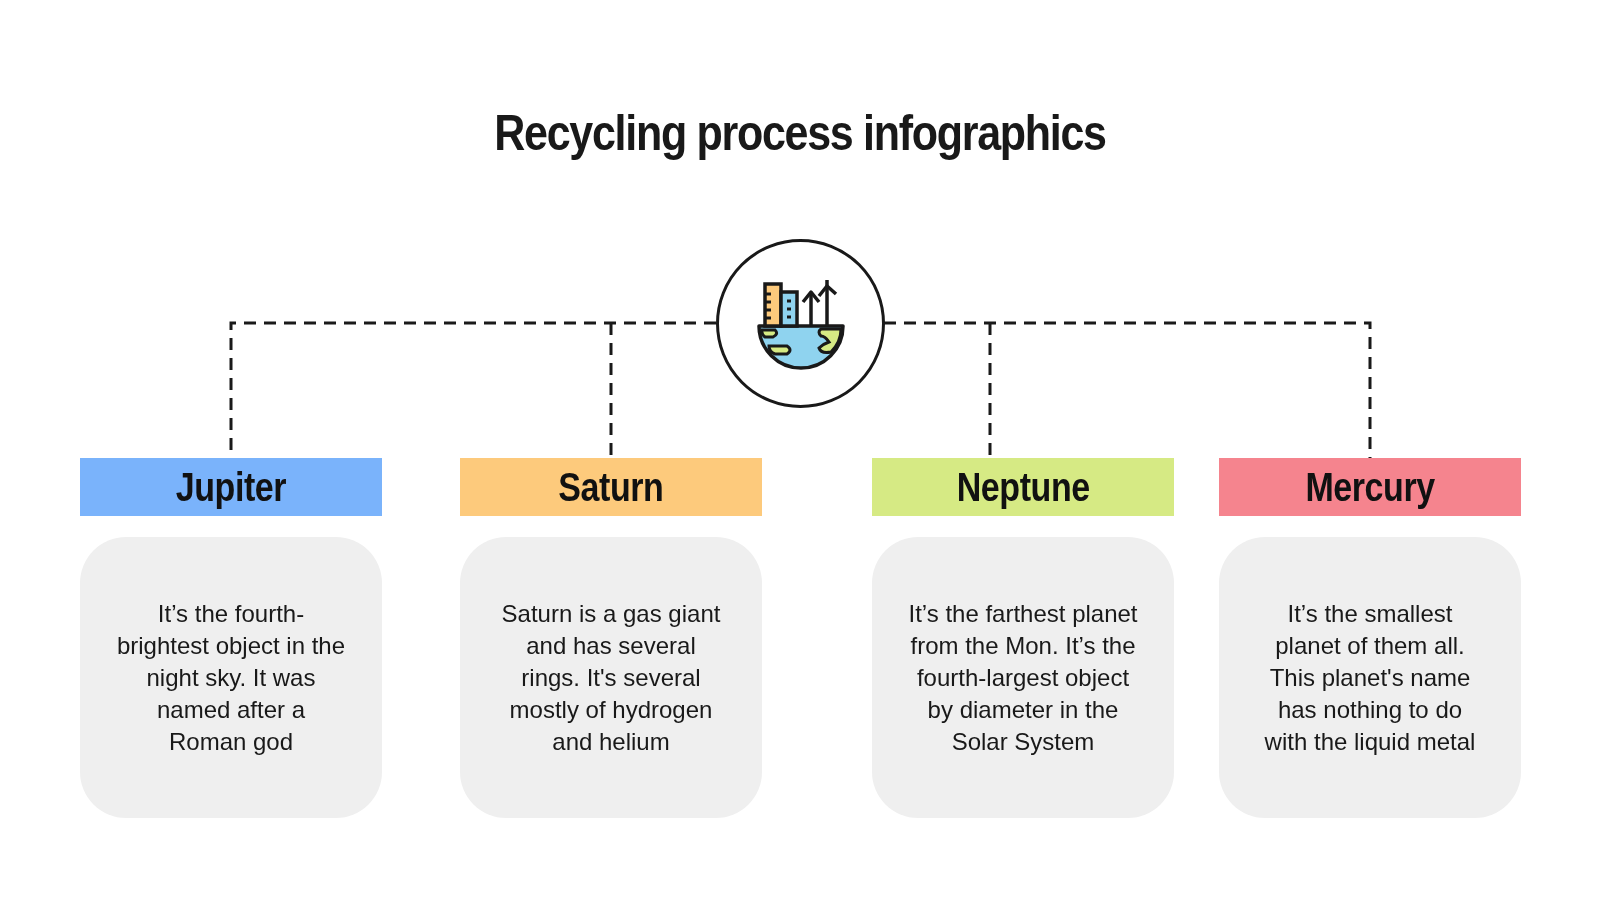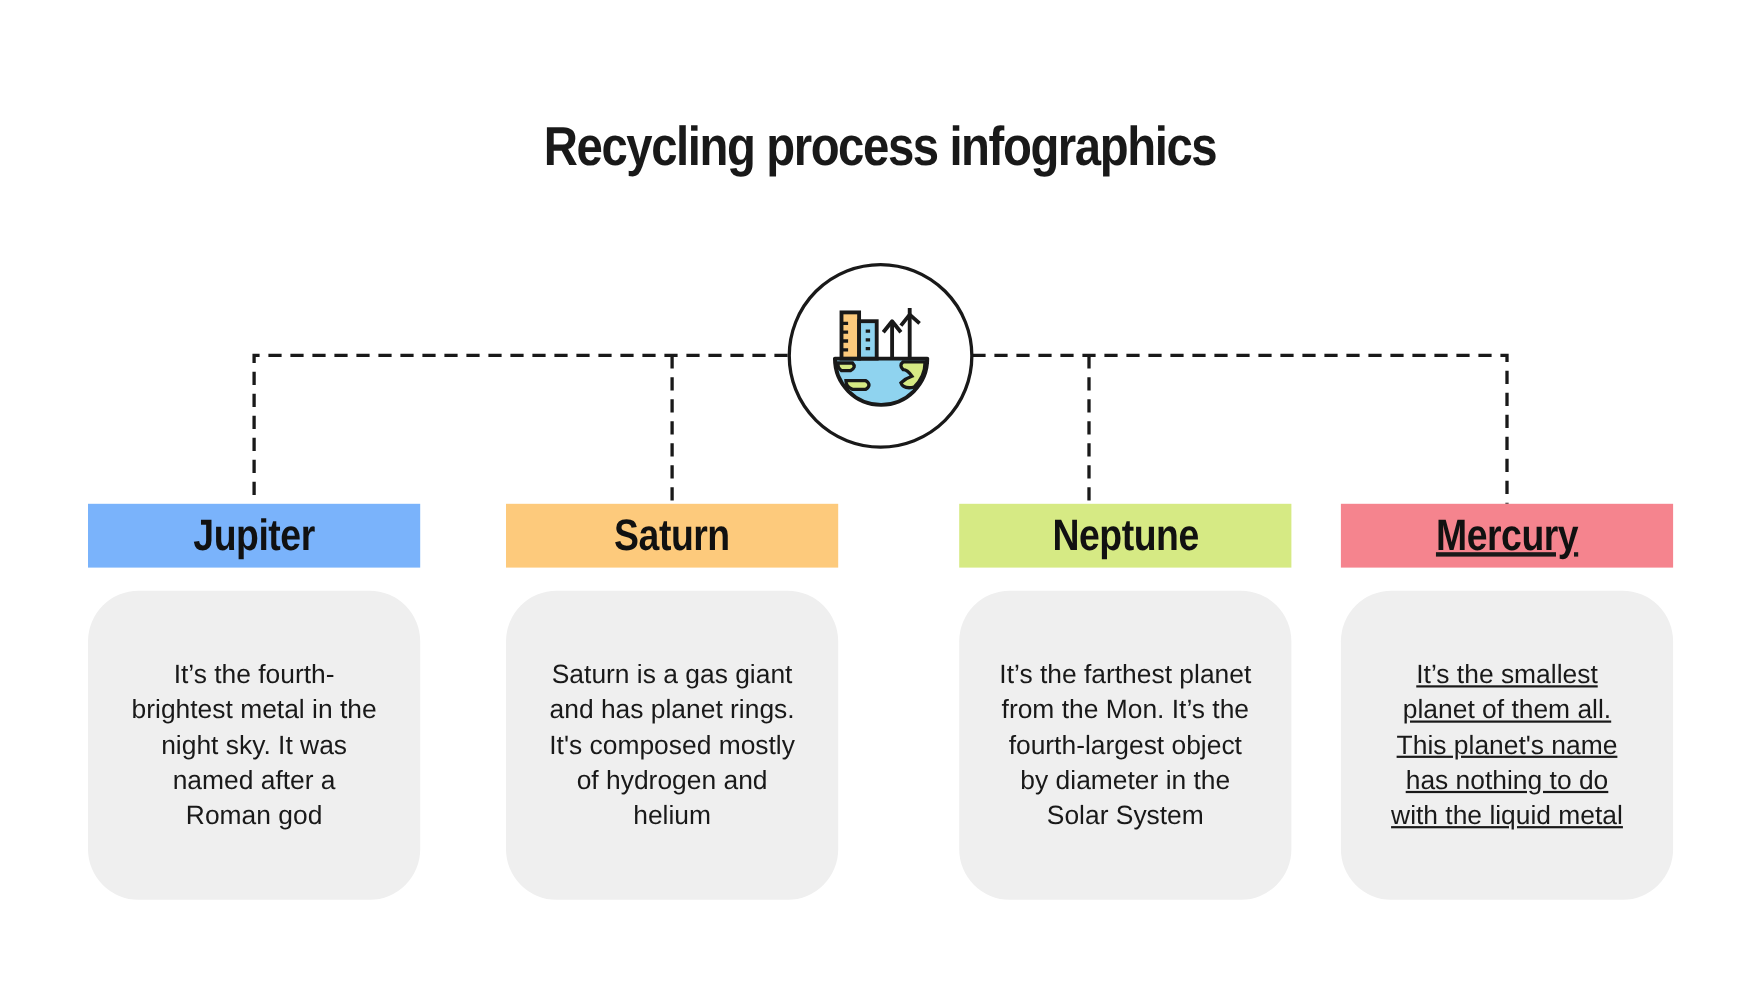--- a/index.html
+++ b/index.html
@@ -140,42 +140,42 @@
     <line x1="76" y1="52" x2="76" y2="6" stroke="#191919" stroke-width="3.5"></line>
     <path d="M 68 22 L 76 12 L 85 20" fill="none" stroke="#191919" stroke-width="3.5" stroke-linejoin="round"></path>
   </svg>
 </div>
 
 <div class="column" style="left:80px;">
   <div class="tab" style="background:#7ab3fb;">
     <span>Jupiter</span>
   </div>
   <div class="card">
-    <p>It’s the fourth-brightest metal in the night sky. It was named after a Roman god</p>
+    <p>It’s the fourth-brightest object in the night sky. It was named after a Roman god</p>
   </div>
 </div>
 
 <div class="column" style="left:460px;border-radius:24px;">
   <div class="tab" style="background:#fdca7c;">
     <span>Saturn</span>
   </div>
   <div class="card">
-    <p>Saturn is a gas giant and has planet rings. It's composed mostly of hydrogen and helium</p>
+    <p>Saturn is a gas giant and has several rings. It's several mostly of hydrogen and helium</p>
   </div>
 </div>
 
 <div class="column" style="left:840px;padding-left:32px;">
   <div class="tab" style="background:#d6ea84;">
     <span>Neptune</span>
   </div>
   <div class="card">
     <p>It’s the farthest planet from the Mon. It’s the fourth-largest object by diameter in the Solar System</p>
   </div>
 </div>
 
-<div class="column" style="left:1219px;text-decoration:underline;">
+<div class="column" style="left:1219px;">
   <div class="tab" style="background:#f5848e;">
     <span>Mercury</span>
   </div>
   <div class="card">
     <p>It’s the smallest planet of them all. This planet's name has nothing to do with the liquid metal</p>
   </div>
 </div>
 
 </body></html>

